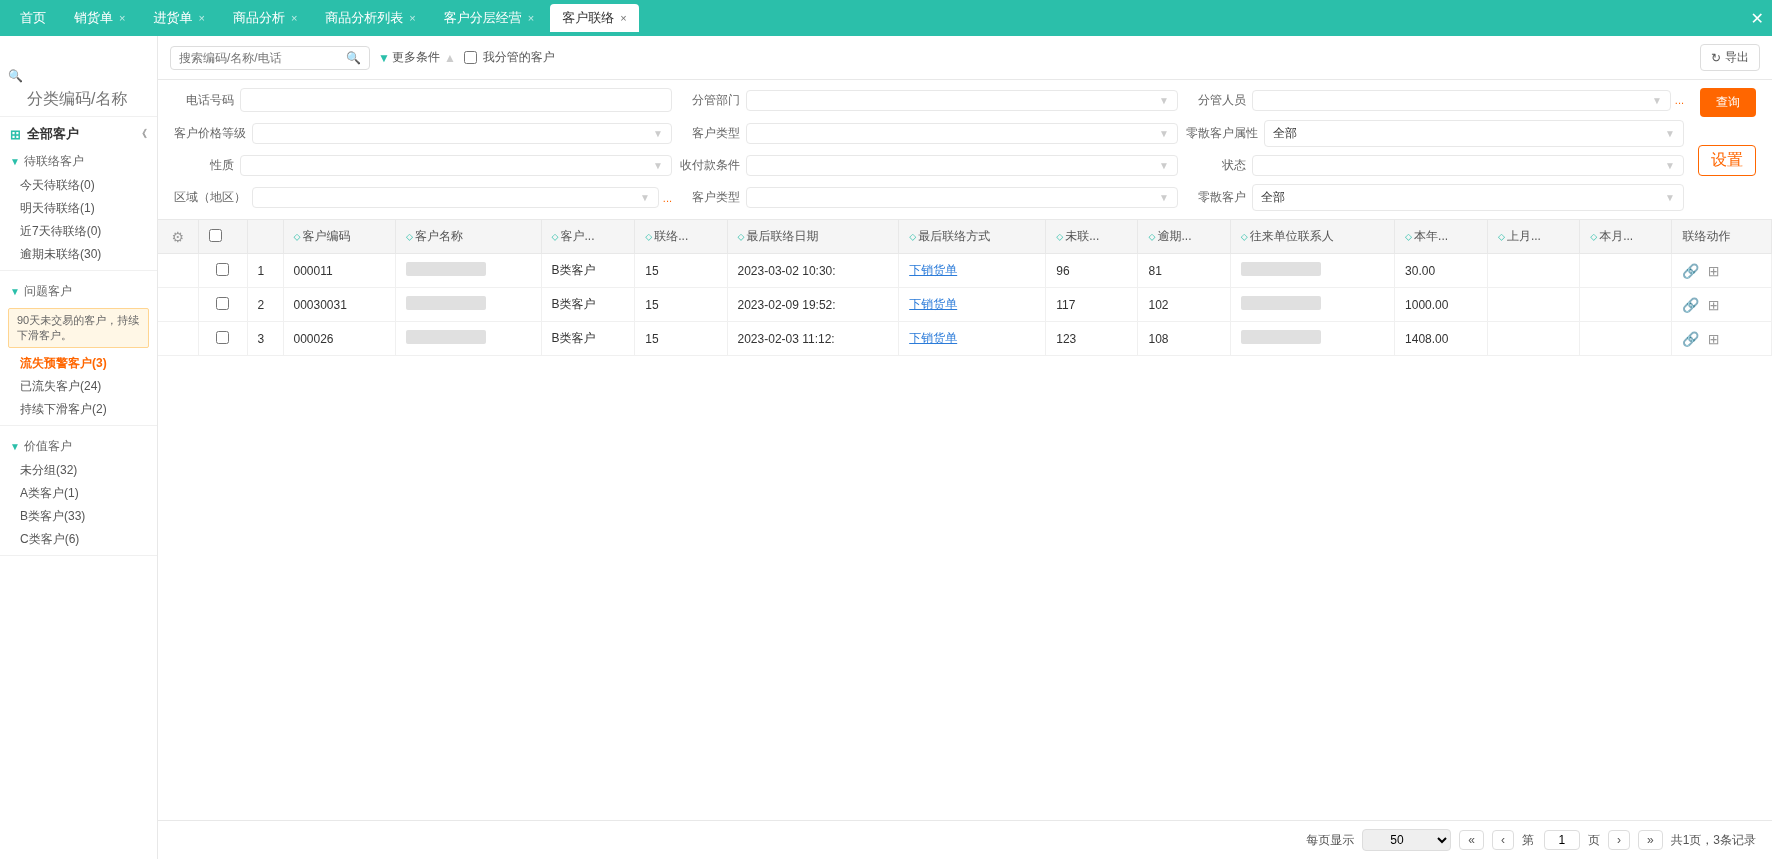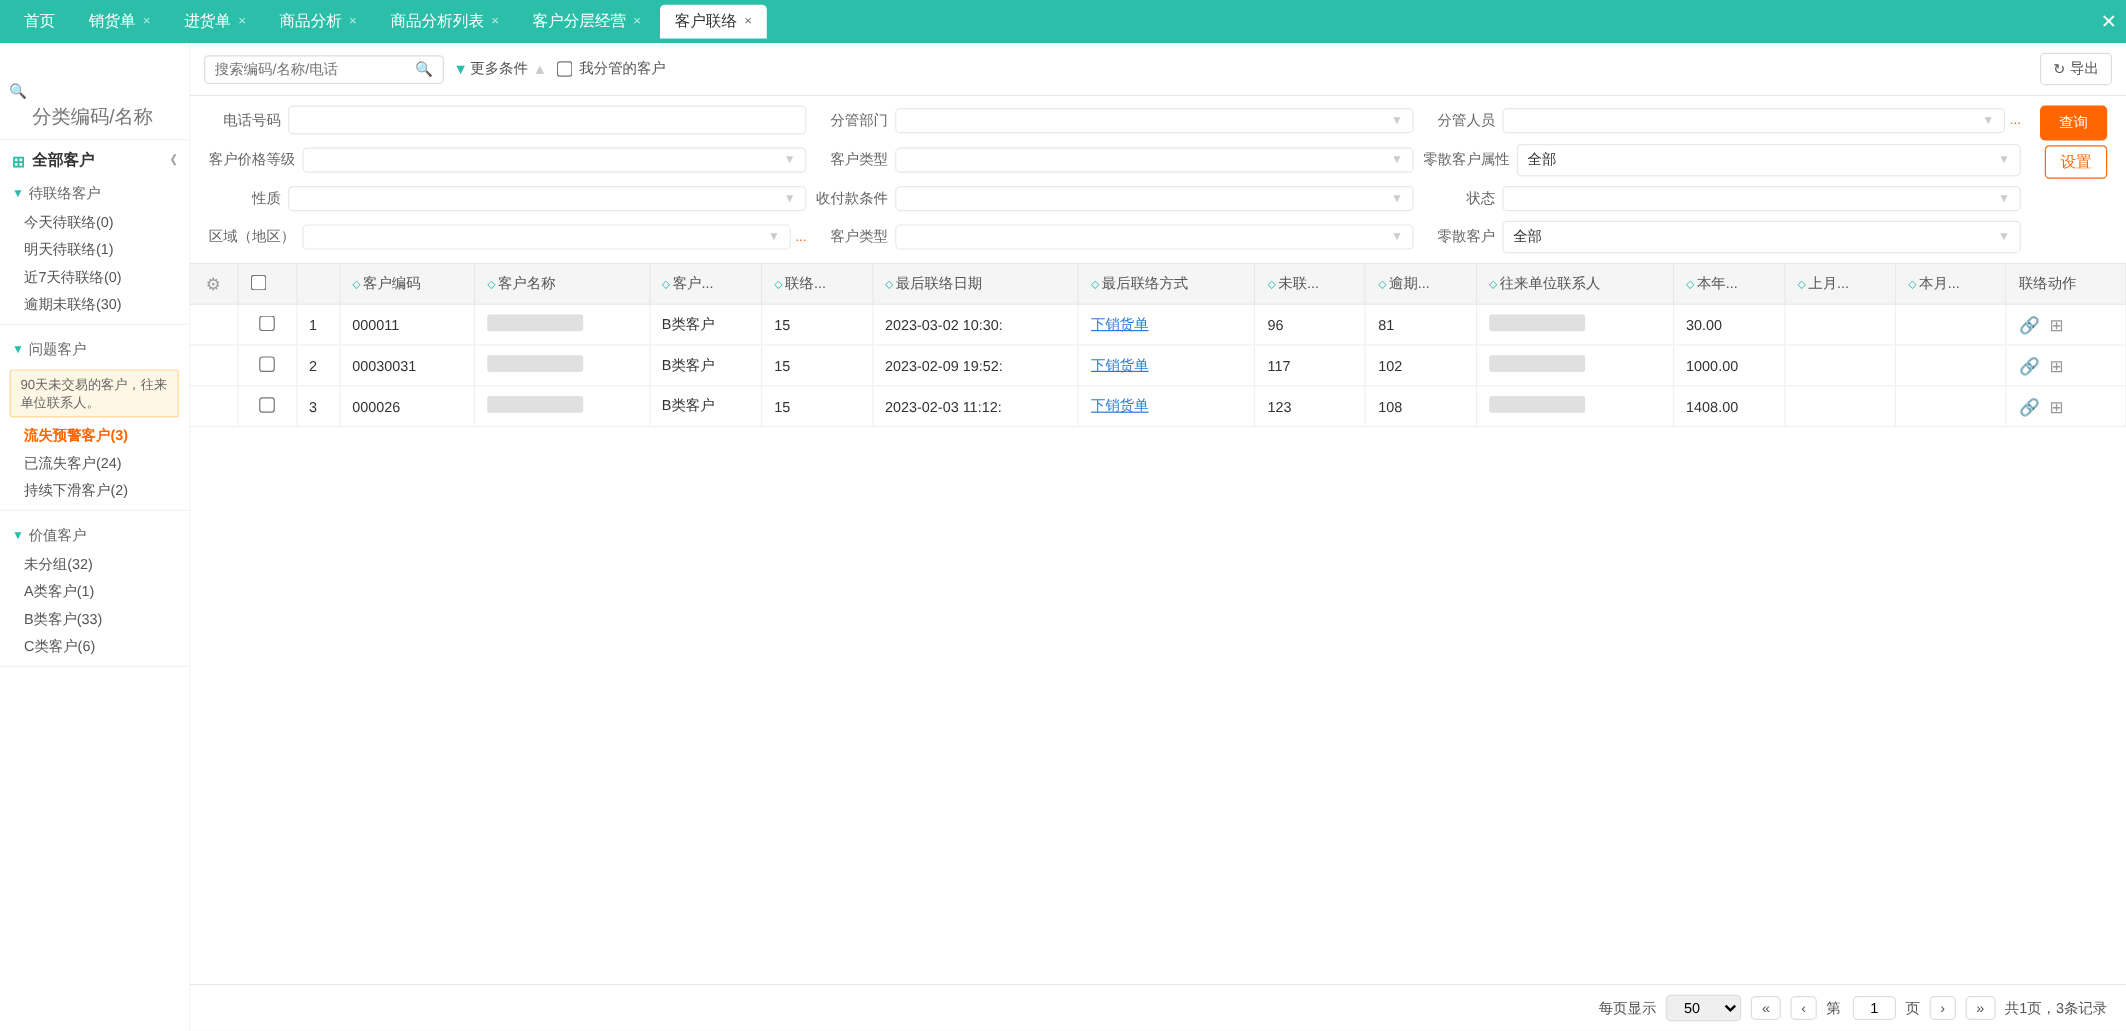--- a/index.html
+++ b/index.html
@@ -228,30 +228,31 @@
       font-size: 12px;
       cursor: pointer;
       margin-left: 8px;
     }
     .settings-btn {
       background: #fff;
       color: #ff6600;
       border: 1px solid #ff6600;
       border-radius: 4px;
       padding: 4px 12px;
-      font-size: 13px;
+      font-size: 16px;
       cursor: pointer;
       margin-left: 4px;
       margin-top: 4px;
     }
     .btn-group-right {
       display: flex;
       flex-direction: column;
       align-items: flex-end;
       margin-left: auto;
+      gap: 24px;
     }
 
     
     .table-container {
       flex: 1;
       overflow: auto;
       background: #fff;
       margin: 0;
     }
     table {
@@ -296,21 +297,21 @@
       padding: 8px 16px;
       background: #fff;
       border-top: 1px solid #e8e8e8;
       gap: 8px;
       font-size: 12px;
       color: #555;
     }
     .pagination-select {
       border: 1px solid #ddd;
       border-radius: 4px;
-      padding: 2px 10px;
+      padding: 2px 23px;
       font-size: 12px;
     }
     .page-btn {
       border: 1px solid #ddd;
       background: #fff;
       border-radius: 4px;
       padding: 2px 8px;
       cursor: pointer;
       font-size: 12px;
       color: #555;
@@ -367,21 +368,21 @@
         <div class="sidebar-group">
           <div class="sidebar-group-title"><span class="arrow">▼</span>待联络客户</div>
           <div class="sidebar-item">今天待联络(0)</div>
           <div class="sidebar-item">明天待联络(1)</div>
           <div class="sidebar-item">近7天待联络(0)</div>
           <div class="sidebar-item">逾期未联络(30)</div>
           <div class="sidebar-divider"></div>
         </div>
         <div class="sidebar-group">
           <div class="sidebar-group-title"><span class="arrow">▼</span>问题客户</div>
-          <div class="tooltip-box">90天未交易的客户，往来单位联系人。</div>
+          <div class="tooltip-box">90天未交易的客户，持续下滑客户。</div>
           <div class="sidebar-item active">流失预警客户(3)</div>
           <div class="sidebar-item">已流失客户(24)</div>
           <div class="sidebar-item">持续下滑客户(2)</div>
           <div class="sidebar-divider"></div>
         </div>
         <div class="sidebar-group">
           <div class="sidebar-group-title"><span class="arrow">▼</span>价值客户</div>
           <div class="sidebar-item">未分组(32)</div>
           <div class="sidebar-item">A类客户(1)</div>
           <div class="sidebar-item">B类客户(33)</div>

